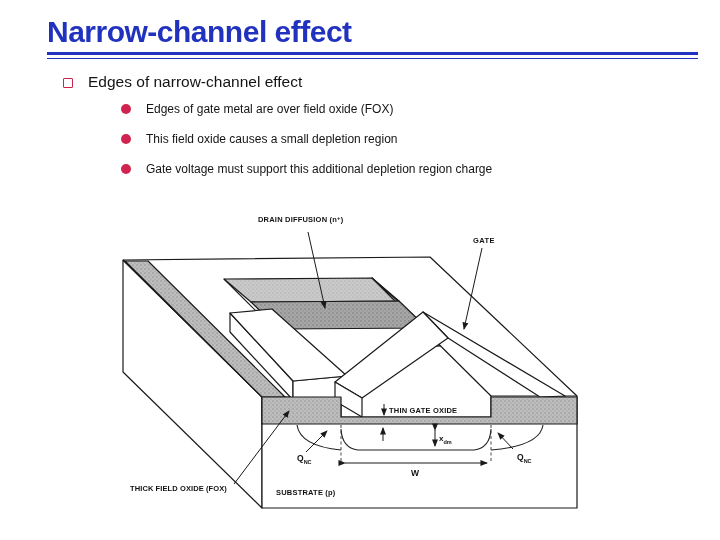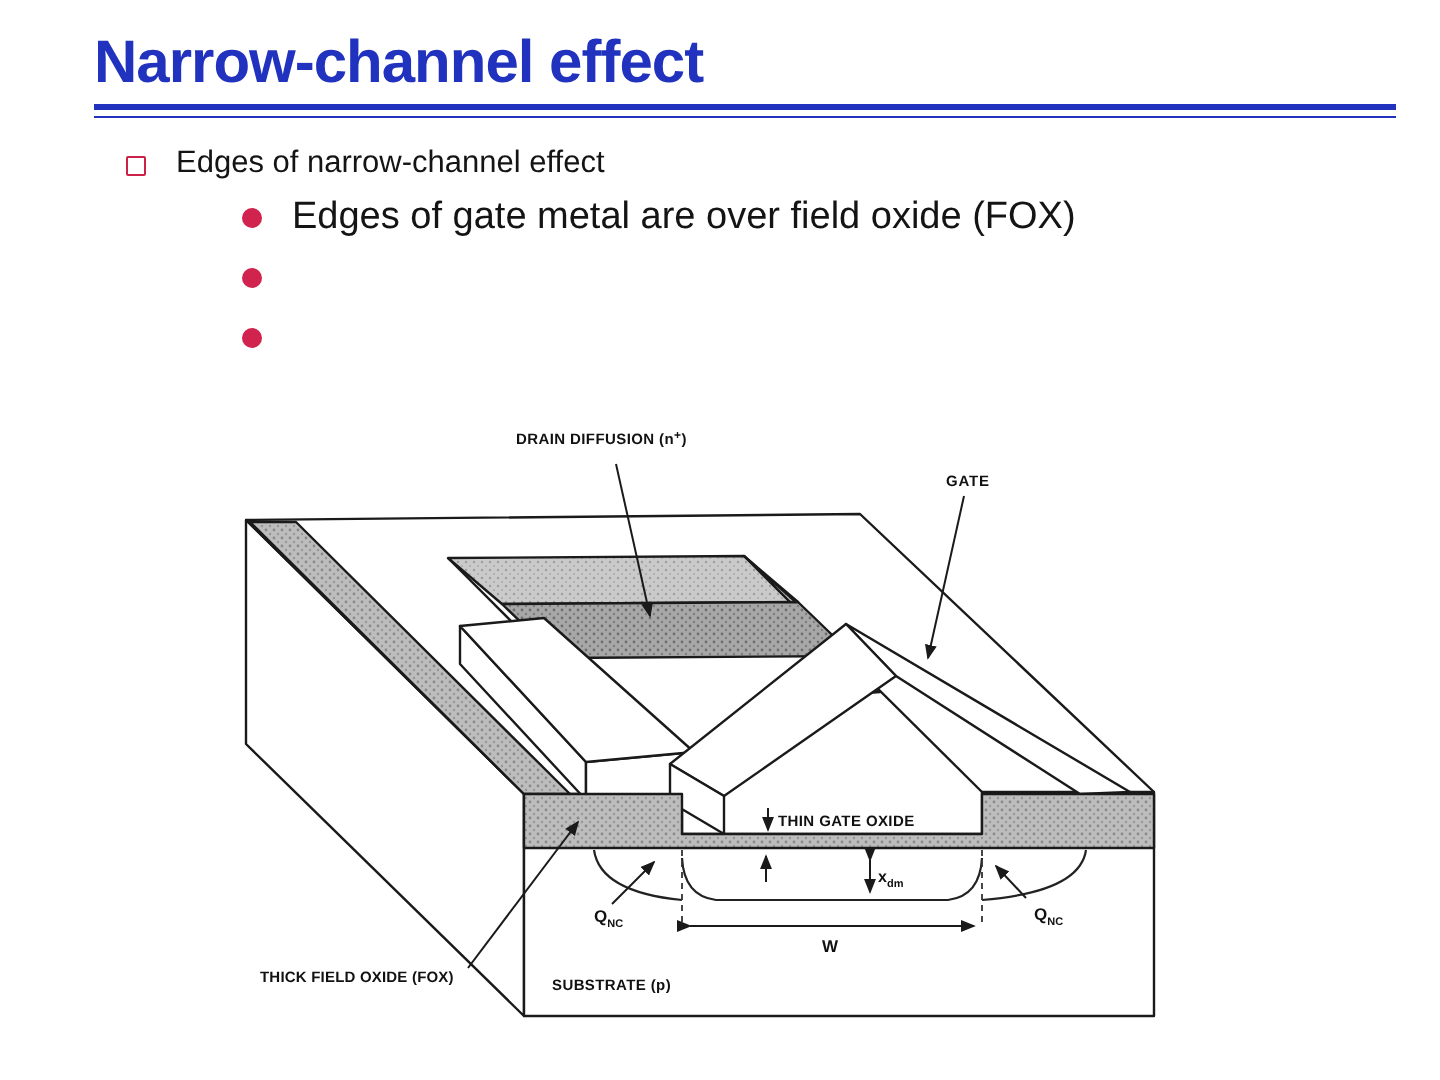--- a/index.html
+++ b/index.html
@@ -23,21 +23,21 @@
   .l1-text{
     position:absolute;left:26px;top:0;width:600px;font-size:15.5px;color:#141414;
     white-space:nowrap;line-height:20px;
   }
   .l2-row{position:absolute;left:121px;width:580px;height:20px;}
   .dot-bullet{
     position:absolute;left:0;top:5px;width:10px;height:10px;border-radius:50%;
     background:#d0234d;
   }
   .l2-text{
-    position:absolute;left:25px;top:0;font-size:19px;color:#141414;
+    position:absolute;left:25px;top:0;font-size:12px;color:#141414;
     white-space:nowrap;line-height:20px;
   }
   .fig{position:absolute;left:90px;top:200px;}
   svg text{fill:#111;font-family:"Liberation Sans", sans-serif;font-weight:600;}
 </style>
 </head>
 <body>
 
 <div class="title">Narrow-channel effect</div>
 <div class="rule"></div>
@@ -46,23 +46,25 @@
   <span class="sq-bullet"></span>
   <span class="l1-text">Edges of narrow-channel effect</span>
 </div>
 
 <div class="l2-row" style="top:99px">
   <span class="dot-bullet"></span>
   <span class="l2-text">Edges of gate metal are over field oxide (FOX)</span>
 </div>
 <div class="l2-row" style="top:129px">
   <span class="dot-bullet"></span>
+  <span class="l2-text">This field oxide causes a small depletion region</span>
 </div>
 <div class="l2-row" style="top:159px">
   <span class="dot-bullet"></span>
+  <span class="l2-text">Gate voltage must support this additional depletion region charge</span>
 </div>
 
 <svg class="fig" width="540" height="320" viewBox="90 200 540 320">
   <defs>
     <pattern id="pm" width="4" height="4" patternUnits="userSpaceOnUse">
       <rect width="4" height="4" fill="#bdbdbd"></rect>
       <circle cx="1" cy="1" r="0.7" fill="#8a8a8a"></circle>
       <circle cx="3" cy="3" r="0.6" fill="#969696"></circle>
     </pattern>
     <pattern id="pd" width="4" height="4" patternUnits="userSpaceOnUse">

